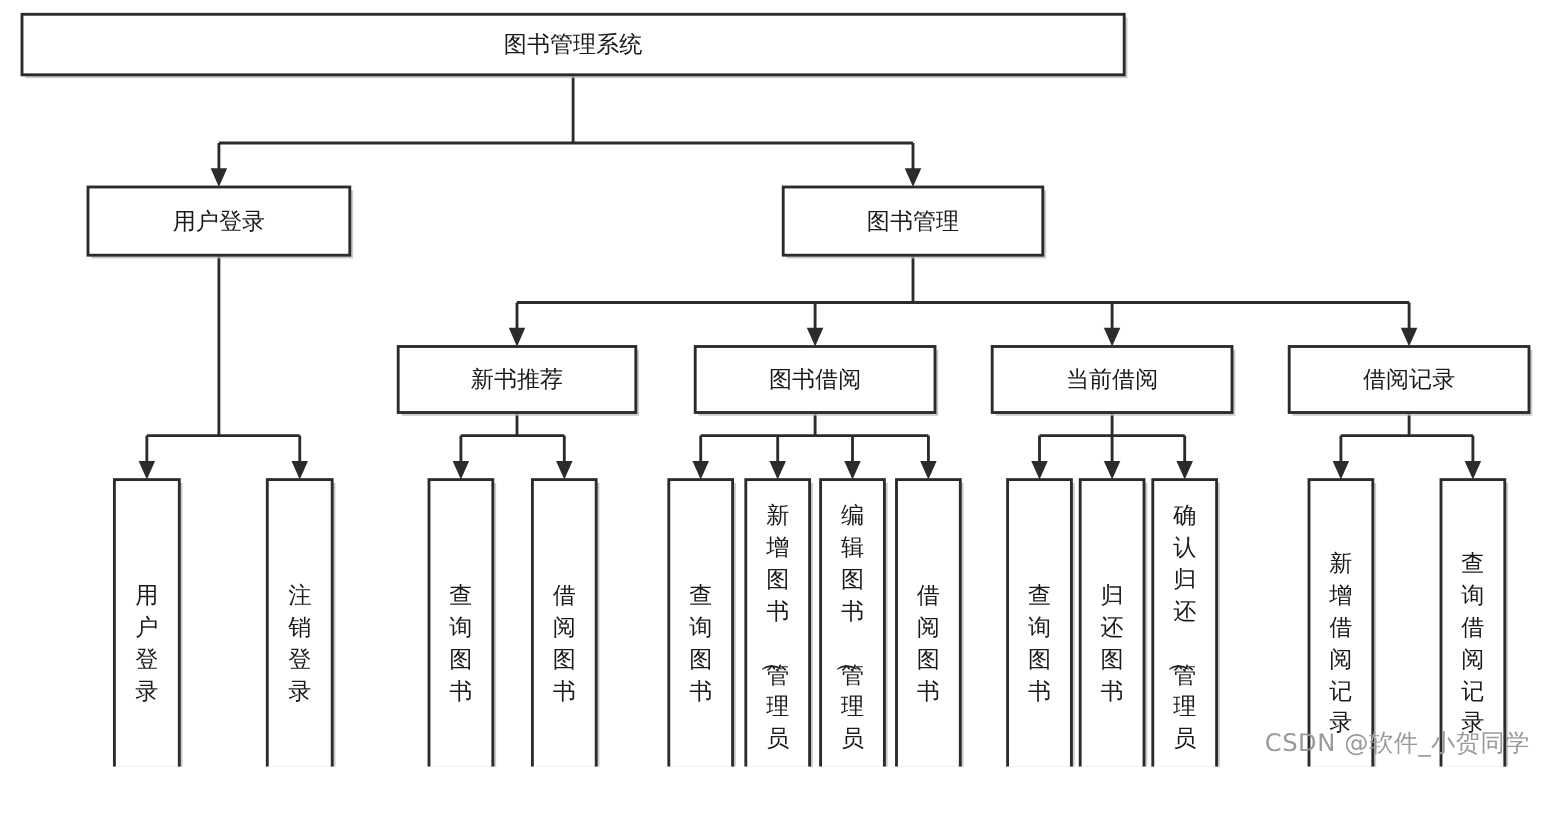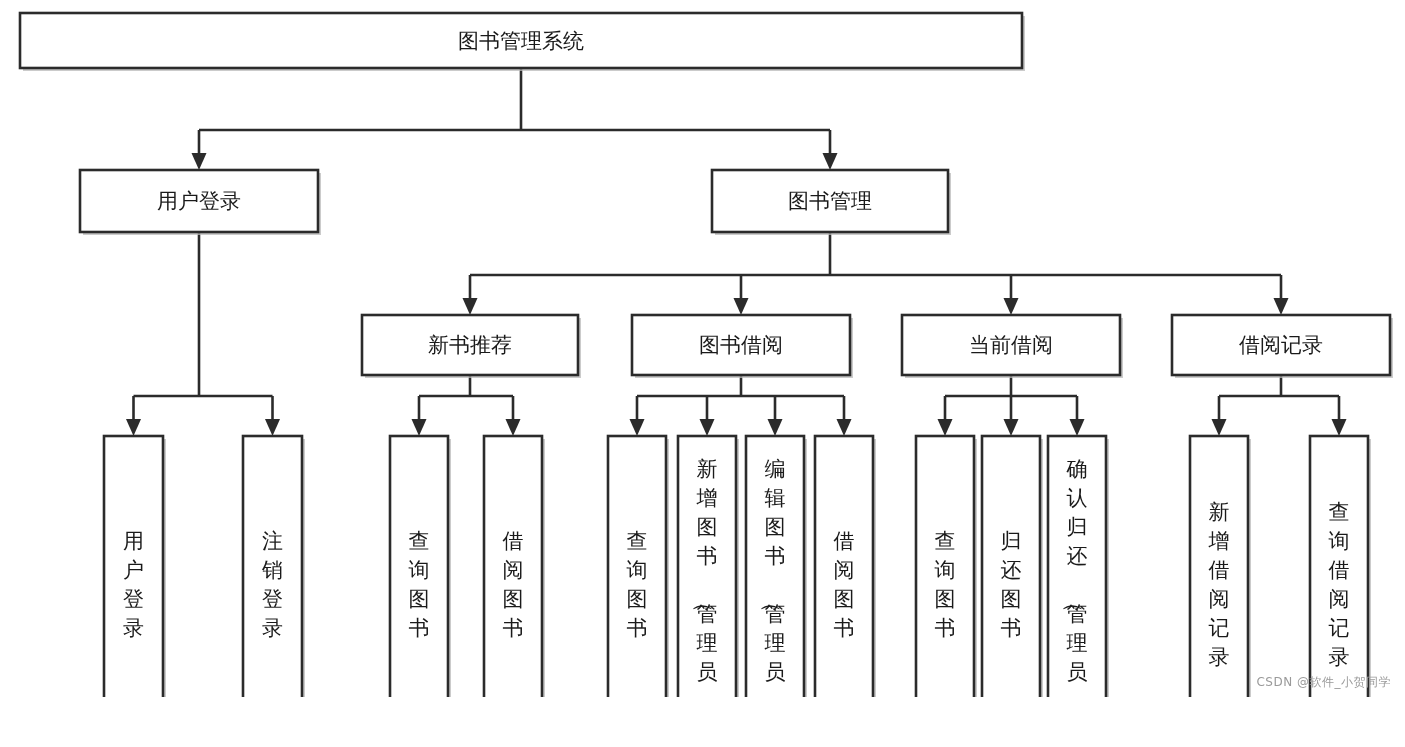--- a/index.html
+++ b/index.html
@@ -60,21 +60,21 @@
     fill: #1a1a1a;
     text-anchor: middle;
     dominant-baseline: middle;
     white-space: pre;
   }
   .watermark {
     position: absolute;
     right: 14px;
     bottom: 6px;
     font-family: "DejaVu Sans", "Liberation Sans", sans-serif;
-    font-size: 12px;
+    font-size: 22px;
     color: #9a9a9a;
     letter-spacing: 0.5px;
     pointer-events: none;
     user-select: none;
   }
 </style>
 </head>
 <body>
 
 <div id="diagram-root">

